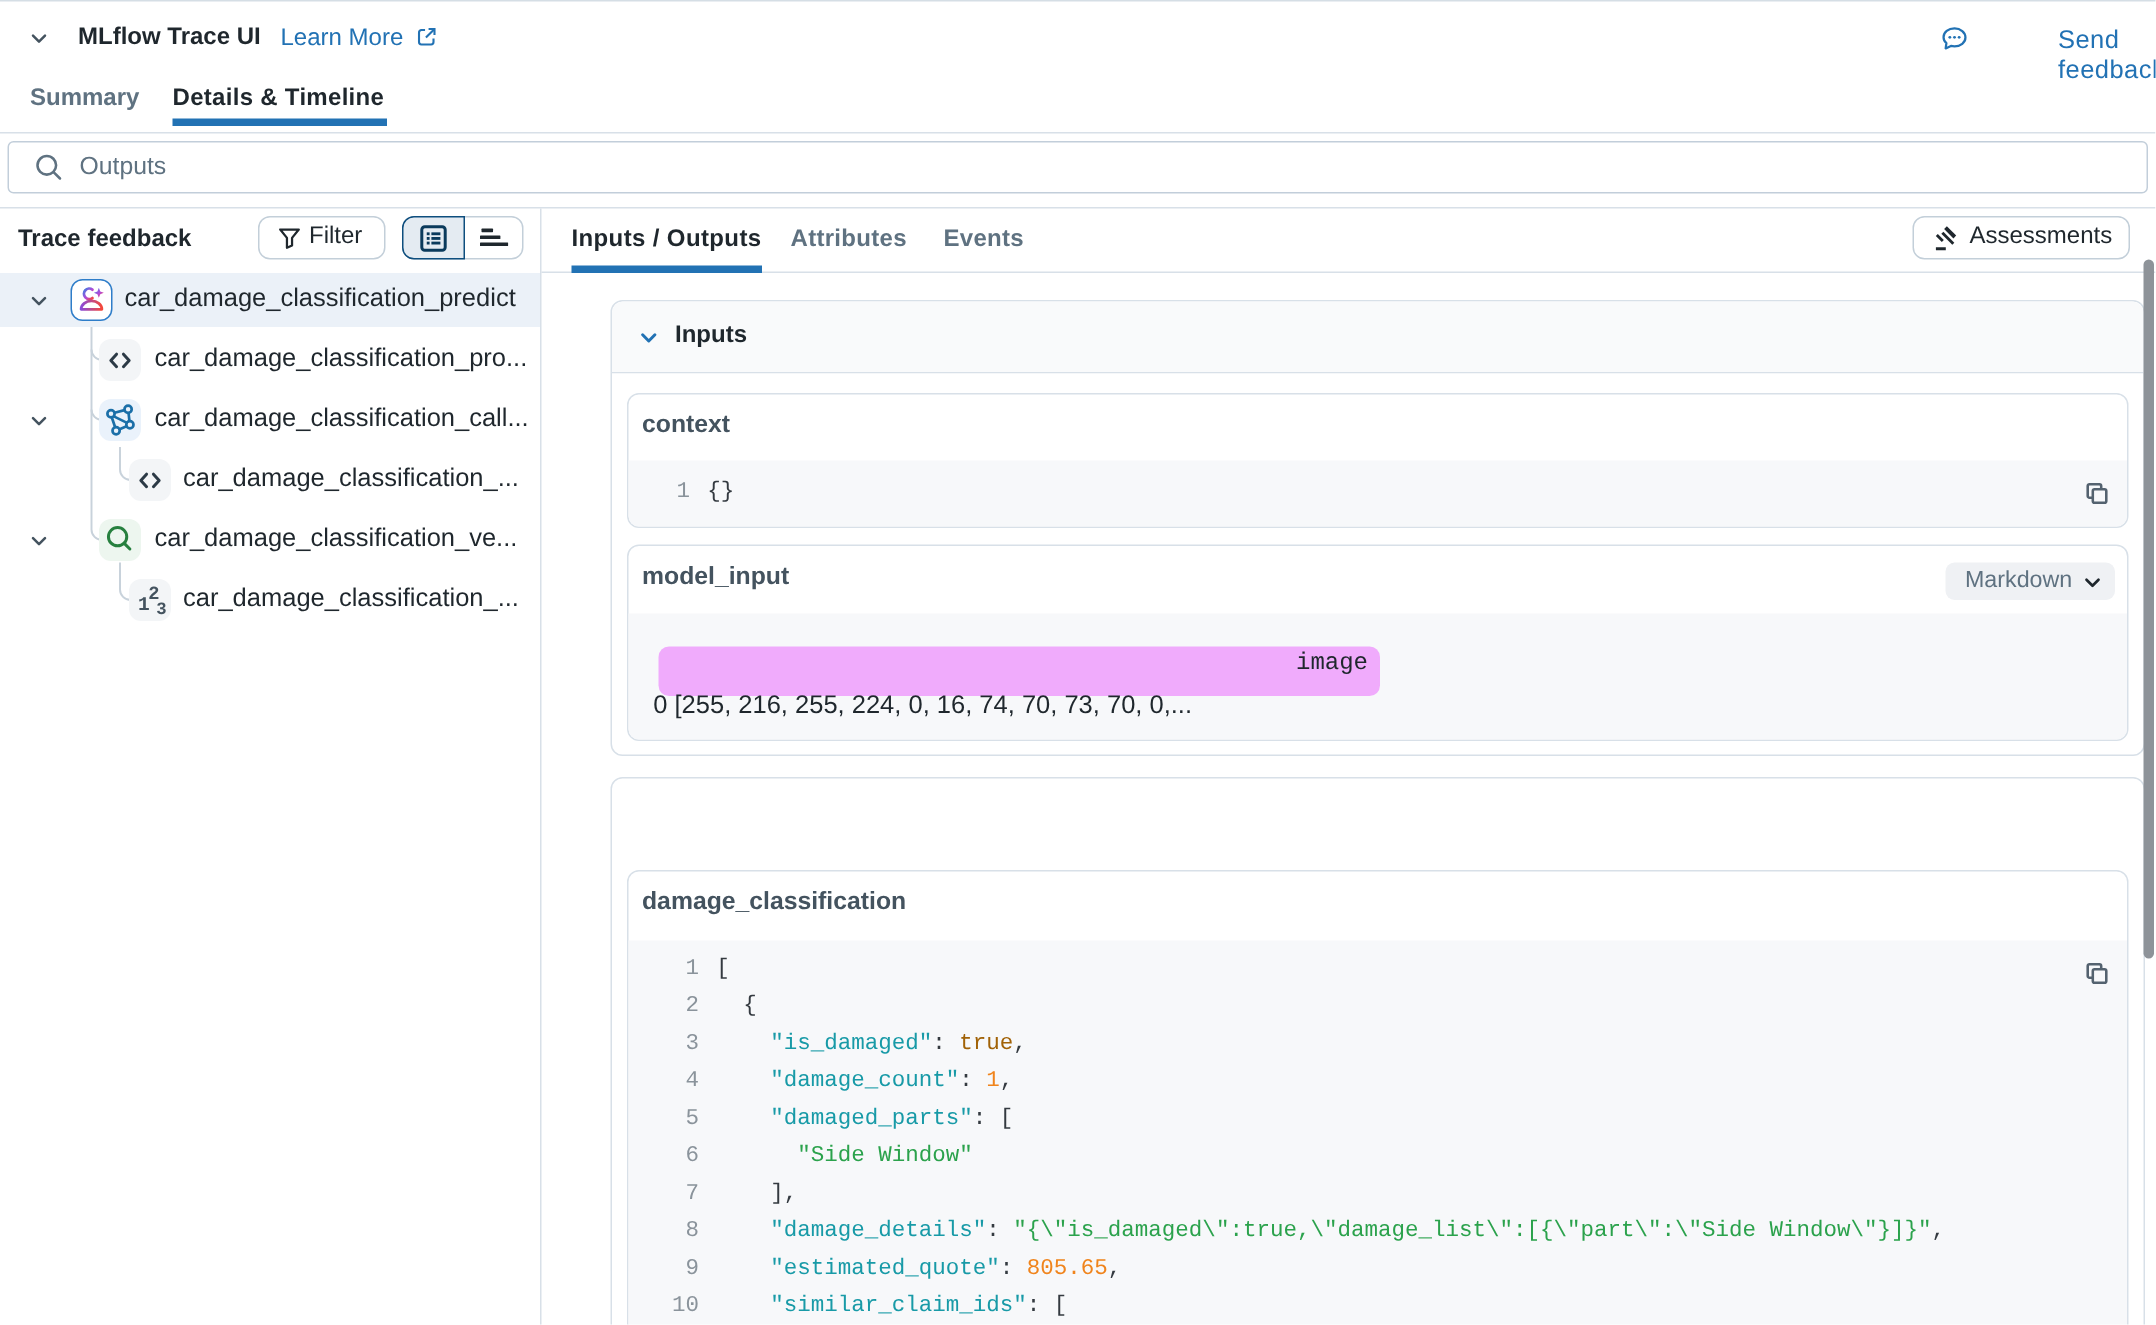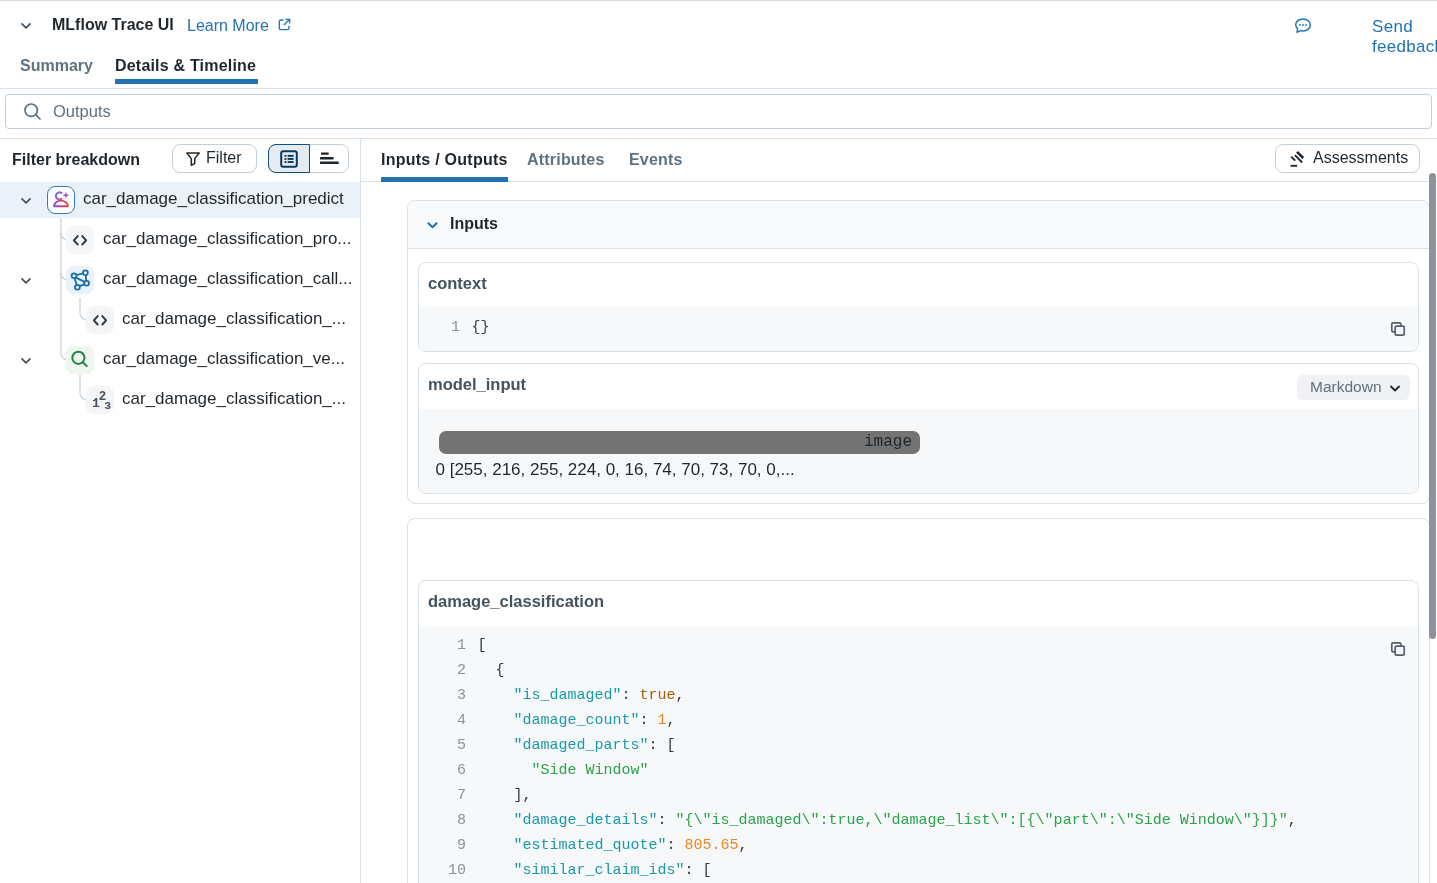--- a/index.html
+++ b/index.html
@@ -66,21 +66,21 @@
 <div class="abs" style="left:23px; top:101px;">
   <svg width="19" height="19" viewBox="0 0 19 19" fill="none" stroke="#5F7281" stroke-width="1.7">
     <circle cx="8.2" cy="8.2" r="6.2"></circle>
       <path d="M12.7 12.7 17 17" stroke-linecap="round"></path>
   </svg>
 </div>
 <div class="abs gray" style="left:53px; top:101px; font-size:16.5px;">Outputs</div>
 <div class="hline" style="top:137px;"></div>
 
 <div class="abs" style="left:360px; top:138px; width:1px; height:745px; background:#D8E0E8;"></div>
-<div class="abs" style="left:12px; top:150px; font-size:16px; font-weight:700;">Filter breakdown</div>
+<div class="abs" style="left:12px; top:150px; font-size:16px; font-weight:700;">Trace feedback</div>
 <div class="abs" style="left:172px; top:143px; width:85px; height:29px; border:1px solid #C3CFD9; border-radius:8px;">
   <svg style="position:absolute;left:12px;top:6px;" width="16" height="16" viewBox="0 0 16 16">
       <path d="M1.8 2h12.4L9.7 7.6v5l-3.4 1.6V7.6Z" fill="none" stroke="#1F272D" stroke-width="1.5" stroke-linejoin="round"></path>
     </svg>
   <span style="position:absolute;left:33px;top:4px;font-size:16px;">Filter</span>
 </div>
 <div class="abs" style="left:268px; top:143px; width:81px; height:29px; border:1px solid #C3CFD9; border-radius:8px; background:#fff;"></div>
 <div class="abs" style="left:268px; top:143px; width:42px; height:29px; border:1.6px solid #0E4E7E; border-radius:8px 0 0 8px; background:#E4EBF2; display:flex; align-items:center; justify-content:center;">
   <svg width="18" height="18" viewBox="0 0 18 18" fill="#0A3A5C">
       <rect x="1.2" y="1.2" width="15.6" height="15.6" rx="2" fill="none" stroke="#0A3A5C" stroke-width="2"></rect>
@@ -225,21 +225,21 @@
 
   <div class="card" style="top:162px; height:131px;">
     <div class="cardtitle">model_input</div>
     <div class="abs" style="left:878px; top:11px; width:113px; height:25px; background:#EFF1F4; border-radius:6px;">
       <span style="position:absolute;left:13px;top:3px;font-size:15.5px;color:#5F7281;">Markdown</span>
       <svg style="position:absolute;right:9px;top:8px;" width="12" height="12" viewBox="0 0 12 12">
           <path d="M2 3.5 6 7.5 10 3.5" fill="none" stroke="#1F272D" stroke-width="1.8" stroke-linecap="round" stroke-linejoin="round"></path>
         </svg>
     </div>
     <div class="codearea" style="top:45px;">
-      <div class="abs" style="left:20px; top:22px; width:481px; height:23px; background:#737373; border-radius:7px;">
+      <div class="abs" style="left:20px; top:22px; width:481px; height:33px; background:#f0abfc; border-radius:7px;">
         <span style="position:absolute; right:8px; top:2px; font-family:'Liberation Mono',monospace; font-size:16px; color:#1F272D;">image</span>
       </div>
       <div class="abs" style="left:16.5px; top:50.5px; font-size:17px; color:#1F272D;">0 [255, 216, 255, 224, 0, 16, 74, 70, 73, 70, 0,...</div>
     </div>
   </div>
 </div>
 
 <div class="section" style="top:517px; height:500px;">
   <div class="card" style="top:61px; height:430px;">
     <div class="cardtitle">damage_classification</div>

